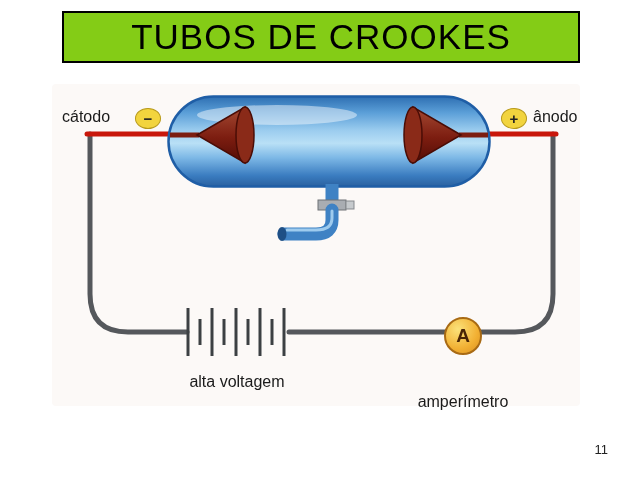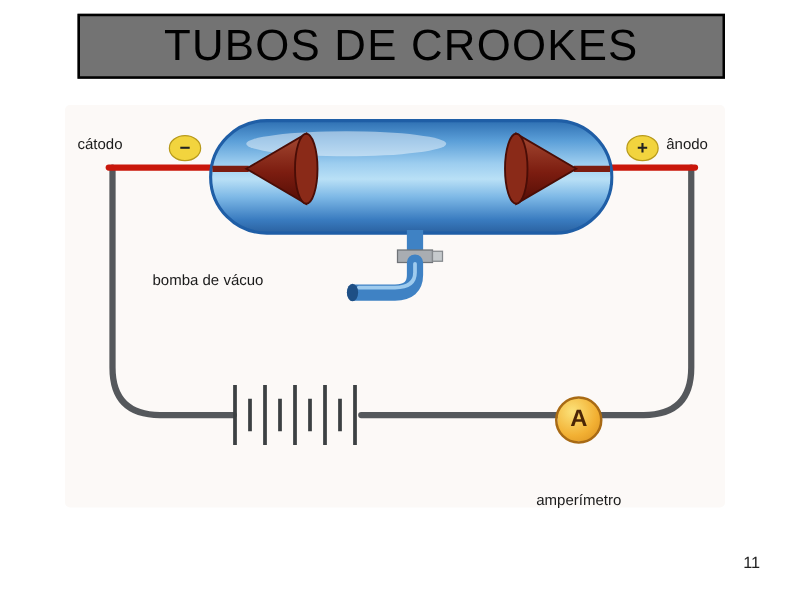--- a/index.html
+++ b/index.html
@@ -2,29 +2,29 @@
 <html><head>
 <meta charset="utf-8">
 <style>
   html,body{margin:0;padding:0;background:#ffffff;}
   .canvas{
     position:relative;width:638px;height:479px;background:#ffffff;overflow:hidden;
     font-family:"Liberation Sans", sans-serif;color:#111;
   }
   .title-box{
     position:absolute;left:62px;top:11px;width:514px;height:48px;
-    border:2px solid #000;background:#737373;
+    border:2px solid #000;background:#84cc16;
     display:flex;align-items:center;justify-content:center;
   }
   .title-box span{font-size:35px;letter-spacing:1px;color:#000;white-space:nowrap;}
   .scan-bg{
     position:absolute;left:52px;top:84px;width:528px;height:322px;
     background:#fcf9f7;border-radius:4px;
   }
-  .lbl{position:absolute;font-size:12px;color:#1a1a1a;white-space:nowrap;}
+  .lbl{position:absolute;font-size:16px;color:#1a1a1a;white-space:nowrap;}
   .lbl.centered{text-align:center;}
   .badge{
     position:absolute;width:24px;height:19px;border-radius:50%;
     background:#f2d43e;border:1px solid #b89a1a;
     display:flex;align-items:center;justify-content:center;
     font-size:15px;font-weight:bold;color:#222;line-height:1;
   }
   .tube{position:absolute;left:167px;top:95px;}
   .pump{position:absolute;left:262px;top:184px;}
   .circuit{position:absolute;left:0;top:0;}
@@ -112,17 +112,17 @@
 
   <div class="badge" style="left:135px;top:108px;">
     <span>−</span>
   </div>
   <div class="badge" style="left:501px;top:108px;">
     <span>+</span>
   </div>
 
   <span class="lbl" style="left:62px;top:108px;">cátodo</span>
   <span class="lbl" style="left:533px;top:108px;text-align:right;">ânodo</span>
-  <span class="lbl" style="left:122px;top:217px;">bomba de vácuo</span>
+  <span class="lbl centered" style="left:167px;top:373px;width:140px;">alta voltagem</span>
   <span class="lbl centered" style="left:393px;top:373px;width:140px;margin-top:20px;">amperímetro</span>
 
   <div class="page-num">11</div>
 </div>
 
 </body></html>

